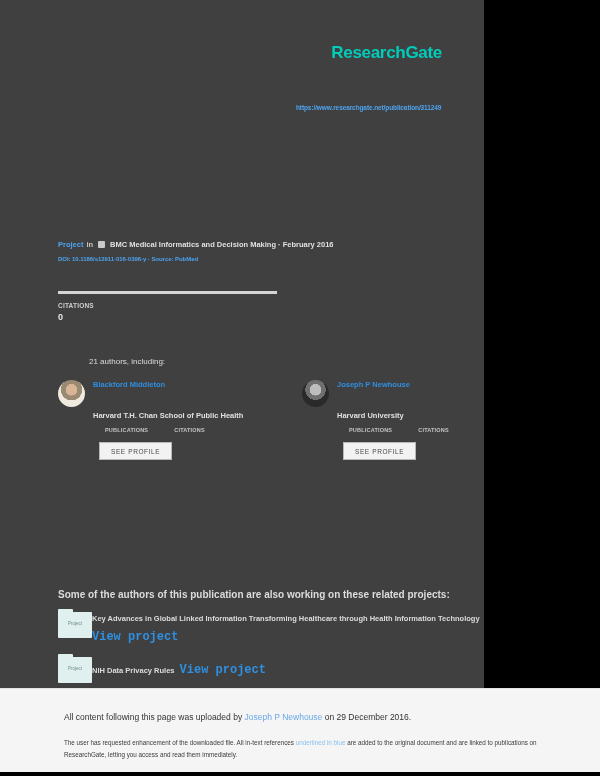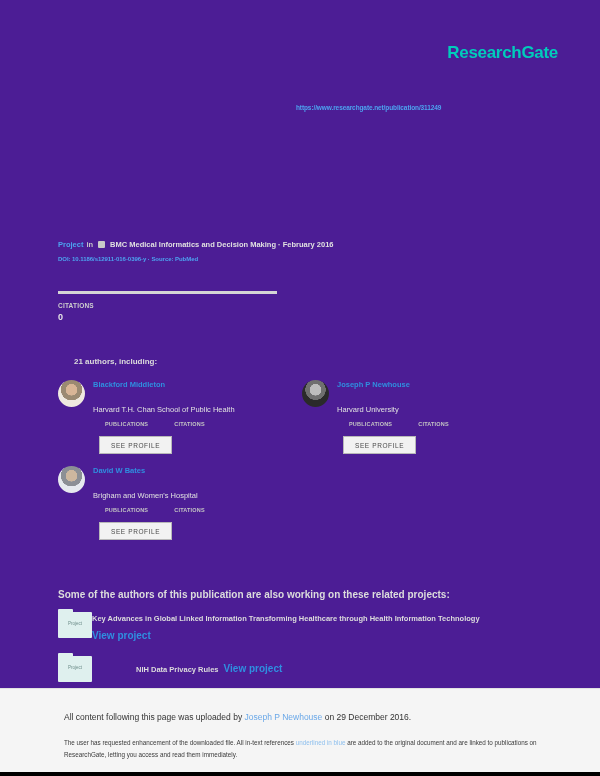--- a/index.html
+++ b/index.html
@@ -16,23 +16,23 @@
     position: relative;
     width: 600px;
     height: 776px;
     background: #000000;
   }
 
   
   .doc-area {
     position: absolute;
     left: 0; top: 0;
-    width: 600px;
+    width: 484px;
     height: 688px;
-    background: #4c1d95;
+    background: #404040;
     overflow: hidden;
   }
 
   
   .rg-logo {
     position: absolute;
     right: 42px;
     top: 43px;
     font-size: 17px;
     font-weight: bold;
@@ -114,24 +114,24 @@
   .stat-value {
     margin-top: 3px;
     font-size: 9px;
     font-weight: bold;
     color: #e8e8e8;
   }
 
   
   .authors-heading {
     position: absolute;
-    left: 46px;
+    left: 61px;
     top: 357px;
     font-size: 8px;
-    font-weight: bold;
+    font-weight: normal;
     color: #dcdcdc;
     padding-left: 28px;
   }
 
   .authors-grid {
     position: absolute;
     left: 58px;
     top: 380px;
     width: 480px;
   }
@@ -158,23 +158,23 @@
   .author-photo.p3 { background: radial-gradient(circle at 50% 36%, #cdb79f 0 26%, #8c8f95 27% 48%, #e6e9ee 49% 100%); }
 
   .author-info { flex: 1; min-width: 0; }
   .author-name {
     font-size: 7.5px;
     font-weight: bold;
     color: #2f8fe0;
     white-space: nowrap;
   }
   .author-affil {
-    margin-top: 16px;
+    margin-top: 22px;
     font-size: 7.5px;
-    font-weight: normal;
+    font-weight: bold;
     color: #e0e0e0;
     white-space: nowrap;
   }
   .author-stats {
     margin-top: 7px;
     display: flex;
     gap: 26px;
     padding-left: 12px;
   }
   .au-stat-label {
@@ -238,27 +238,28 @@
     font-size: 4.5px;
     color: #6d8d8a;
   }
   .project-body { flex: 1; min-width: 0; padding-top: 2px; }
   .project-title {
     font-size: 7.5px;
     font-weight: bold;
     color: #dcdcdc;
     line-height: 1.3;
   }
-  .project-title.inline { display: inline; margin-left: 44px; }
+  .project-title.inline { display: inline; }
   .view-project {
-    font-size: 10px;
+    font-size: 12px;
     font-weight: bold;
     color: #2f8fe0;
     margin-top: 6px;
     display: inline-block;
+    font-family: Liberation Mono, monospace;
   }
   .view-project.inline { margin-top: 0; margin-left: 5px; }
 
   
   .footer-area {
     position: absolute;
     left: 0; top: 688px;
     width: 600px;
     height: 84px;
     background: #f5f5f5;
@@ -345,36 +346,20 @@
             <div class="author-stats">
               <span class="au-stat-label">PUBLICATIONS</span>
               <span class="au-stat-label">CITATIONS</span>
             </div>
             <div class="see-profile">SEE PROFILE</div>
           </div>
         </div>
 
       </div>
 
-      <div class="author-row">
-
-        <div class="author-card">
-          <div class="author-photo p3"></div>
-          <div class="author-info">
-            <div class="author-name">David W Bates</div>
-            <div class="author-affil">Brigham and Women's Hospital</div>
-            <div class="author-stats">
-              <span class="au-stat-label">PUBLICATIONS</span>
-              <span class="au-stat-label">CITATIONS</span>
-            </div>
-            <div class="see-profile">SEE PROFILE</div>
-          </div>
-        </div>
-
-      </div>
 
     </div>
 
     <div class="projects-heading">Some of the authors of this publication are also working on these related projects:</div>
 
     <div class="projects-list">
 
       <div class="project-item">
         <div class="project-folder">
           <span>Project</span>

